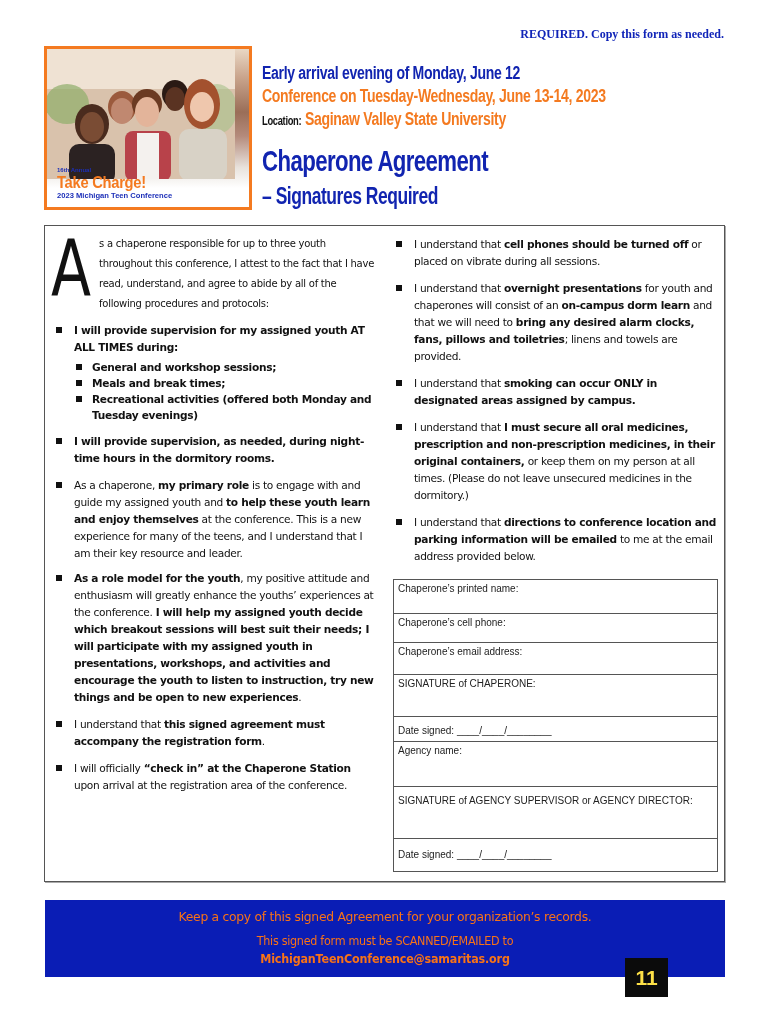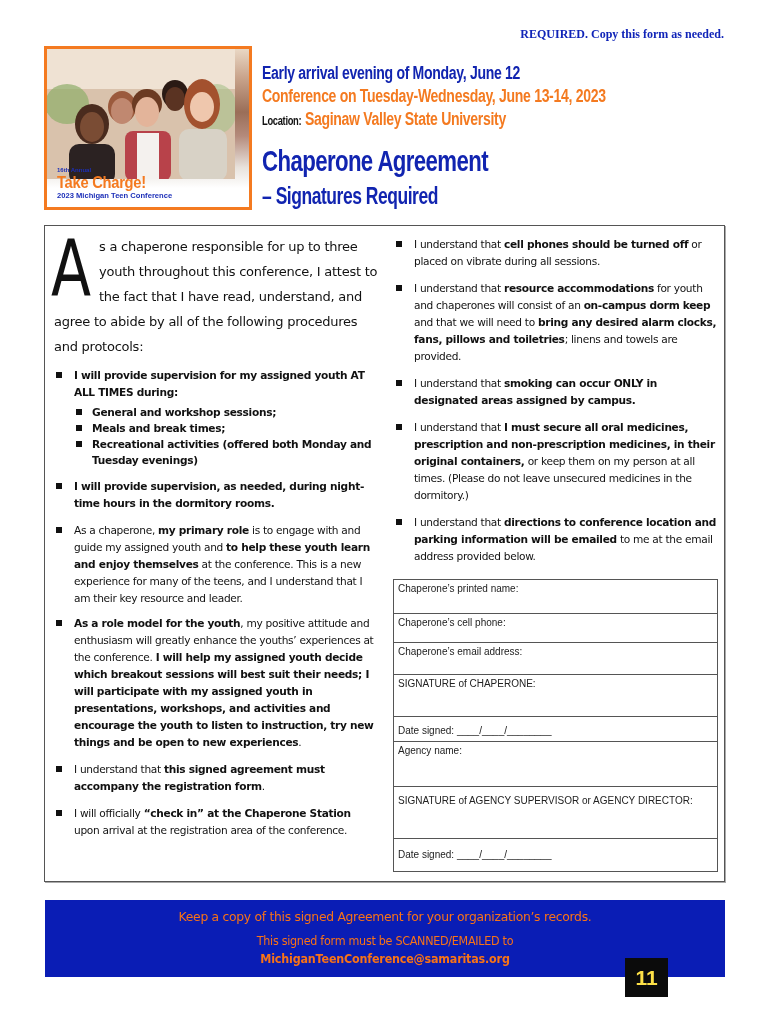--- a/index.html
+++ b/index.html
@@ -24,21 +24,21 @@
   .hdr-loc .val { color:#f47a20; }
   .hdr-title { top:144px; font-size:30px; color:#1124b0; transform:scaleX(0.74); letter-spacing:-0.8px; }
   .hdr-sub { top:183px; font-size:23px; color:#1124b0; transform:scaleX(0.76); letter-spacing:-0.6px; }
 
   .main-box { left:44px; top:225px; width:679px; height:655px; border:1px solid #555; box-shadow:1px 1px 0 #aaa; }
 
   .col-left { left:54px; top:234px; width:325px; font-family:"DejaVu Sans", sans-serif; font-size:10.6px; line-height:17px; }
   .col-right { left:394px; top:234px; width:326px; font-family:"DejaVu Sans", sans-serif; font-size:10.6px; line-height:17px; }
   .intro { position:relative; padding-left:0; min-height:72px; margin-left:0; }
   .dropcap { float:left; font-family:"DejaVu Sans", sans-serif; font-size:78px; line-height:62px; font-weight:normal; margin:4px 4px 0 -3px; color:#111; transform:scaleX(0.75); transform-origin:left; width:44px; }
-  .intro-text { font-size:13px; line-height:25px; letter-spacing:-0.25px; }
+  .intro-text { font-size:10px; line-height:20px; letter-spacing:-0.25px; }
   ul.b { list-style:none; margin:0; padding:0; }
   ul.b > li { position:relative; padding-left:20px; margin-top:8px; letter-spacing:-0.3px; }
   ul.b > li::before { content:""; position:absolute; left:2px; top:5px; width:6px; height:6px; background:#111; }
   ul.sub { list-style:none; margin:0; padding:0; }
   ul.sub > li { position:relative; padding-left:18px; margin-top:0; line-height:16px; }
   ul.sub > li::before { content:""; position:absolute; left:2px; top:5px; width:6px; height:6px; background:#111; }
   b { font-weight:bold; }
 
   .form-table { left:393px; top:579px; width:323px; border:1px solid #555; font-family:"Liberation Sans", sans-serif; font-size:10px; color:#222; }
   .frow { border-bottom:1px solid #555; padding:3px 4px 0 4px; box-sizing:border-box; }
@@ -121,21 +121,21 @@
     </li>
   </ul>
 </div>
 
 <div class="abs col-right">
   <ul class="b" style="margin-top:-6px;">
     <li>
       <span>I understand that </span><b>cell phones should be turned off</b><span> or placed on vibrate during all sessions.</span>
     </li>
     <li style="margin-top:10px;">
-      <span>I understand that </span><b>resource accommodations</b><span> for youth and chaperones will consist of an </span><b>on-campus dorm keep</b><span> and that we will need to </span><b>bring any desired alarm clocks, fans, pillows and toiletries</b><span>; linens and towels are provided.</span>
+      <span>I understand that </span><b>overnight presentations</b><span> for youth and chaperones will consist of an </span><b>on-campus dorm learn</b><span> and that we will need to </span><b>bring any desired alarm clocks, fans, pillows and toiletries</b><span>; linens and towels are provided.</span>
     </li>
     <li style="margin-top:10px;">
       <span>I understand that </span><b>smoking can occur ONLY in designated areas assigned by campus.</b>
     </li>
     <li style="margin-top:10px;">
       <span>I understand that </span><b>I must secure all oral medicines, prescription and non-prescription medicines, in their original containers,</b><span> or keep them on my person at all times. (Please do not leave unsecured medicines in the dormitory.)</span>
     </li>
     <li style="margin-top:10px;">
       <span>I understand that </span><b>directions to conference location and parking information will be emailed</b><span> to me at the email address provided below.</span>
     </li>

